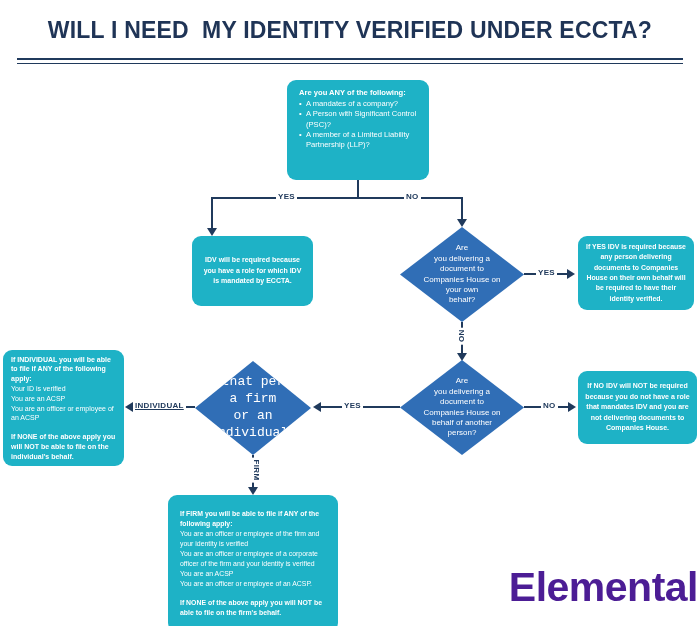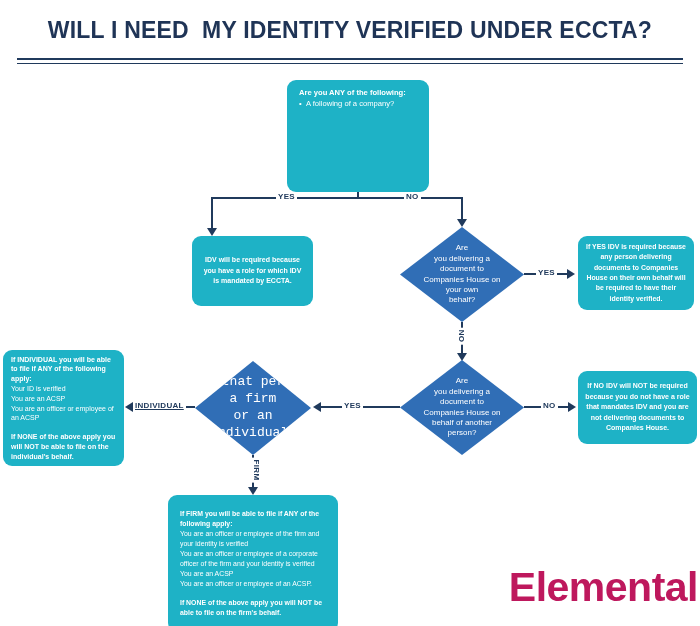--- a/index.html
+++ b/index.html
@@ -30,37 +30,37 @@
   .teal-box{
     position:absolute;background:#1eb2c6;color:#ffffff;border-radius:9px;
     box-sizing:border-box;display:flex;flex-direction:column;justify-content:center;
   }
   .diamond{
     position:absolute;background:#306eb6;color:#ffffff;
     clip-path:polygon(50% 0,100% 50%,50% 100%,0 50%);
     display:flex;align-items:center;justify-content:center;
     text-align:center;white-space:pre-line;font-size:8px;line-height:1.3;
   }
-  .start-box{left:287px;top:72px;width:142px;height:112px;padding:8px 8px 8px 12px;font-size:7.6px;line-height:1.34;justify-content:flex-start;}
+  .start-box{left:287px;top:72px;width:142px;height:100px;padding:8px 8px 8px 12px;font-size:7.6px;line-height:1.34;justify-content:flex-start;}
   .start-heading{font-weight:bold;margin-bottom:1px;}
   .bullet{position:relative;padding-left:7px;}
   .bullet::before{content:"\2022";position:absolute;left:0;top:0;}
   .idv-box{left:192px;top:228px;width:121px;height:70px;padding:6px 8px;font-size:7px;font-weight:bold;text-align:center;line-height:1.5;}
   .yes-box{left:578px;top:228px;width:116px;height:74px;padding:6px 6px;font-size:6.9px;font-weight:bold;text-align:center;line-height:1.52;}
   .no-box{left:578px;top:363px;width:119px;height:73px;padding:6px 7px;font-size:7px;font-weight:bold;text-align:center;line-height:1.5;}
   .individual-box{left:3px;top:342px;width:121px;height:116px;padding:8px 6px 8px 8px;font-size:7px;line-height:1.4;text-align:left;}
   .firm-box{left:168px;top:487px;width:170px;height:137px;padding:10px 10px 10px 12px;font-size:6.9px;line-height:1.46;text-align:left;}
   .box-intro{font-weight:bold;}
   .box-outro{font-weight:bold;margin-top:9px;}
   .diamond-1{left:400px;top:219px;width:124px;height:95px;}
   .diamond-2{left:400px;top:352px;width:124px;height:95px;}
   .diamond-3{left:195px;top:353px;width:116px;height:94px;font-size:13px;font-family:Liberation Mono, monospace;}
   .logo{
     position:absolute;right:2px;top:556px;font-size:41px;font-weight:bold;
-    color:#be185d;letter-spacing:-0.5px;
+    color:#4c1d95;letter-spacing:-0.5px;
   }
 </style>
 </head>
 <body>
 
 <div class="canvas">
 
   <div class="title">WILL I NEED  MY IDENTITY VERIFIED UNDER ECCTA?</div>
   <div class="rule"></div>
 
@@ -92,21 +92,23 @@
   <div class="h-line" style="left:132px;top:398px;width:63px;"></div>
   <div class="arr arr-left" style="left:125px;top:394px;"></div>
   <div class="edge-label" style="left:133px;top:394px;text-decoration:underline;">INDIVIDUAL</div>
 
   <div class="v-line" style="left:252px;top:447px;height:32px;"></div>
   <div class="arr arr-down" style="left:248px;top:479px;"></div>
   <div class="edge-label rot" style="left:244px;top:457px;">FIRM</div>
 
   <div class="teal-box start-box">
     <div class="start-heading">Are you ANY of the following:</div>
-    <div class="bullet">A following of a company?</div>
+    <div class="bullet">A mandates of a company?</div>
+    <div class="bullet">A Person with Significant Control (PSC)?</div>
+    <div class="bullet">A member of a Limited Liability Partnership (LLP)?</div>
   </div>
 
   <div class="teal-box idv-box">IDV will be required because you have a role for which IDV is mandated by ECCTA.</div>
 
   <div class="diamond diamond-1"><span>Are
 you delivering a
 document to
 Companies House on
 your own
 behalf?</span></div>

